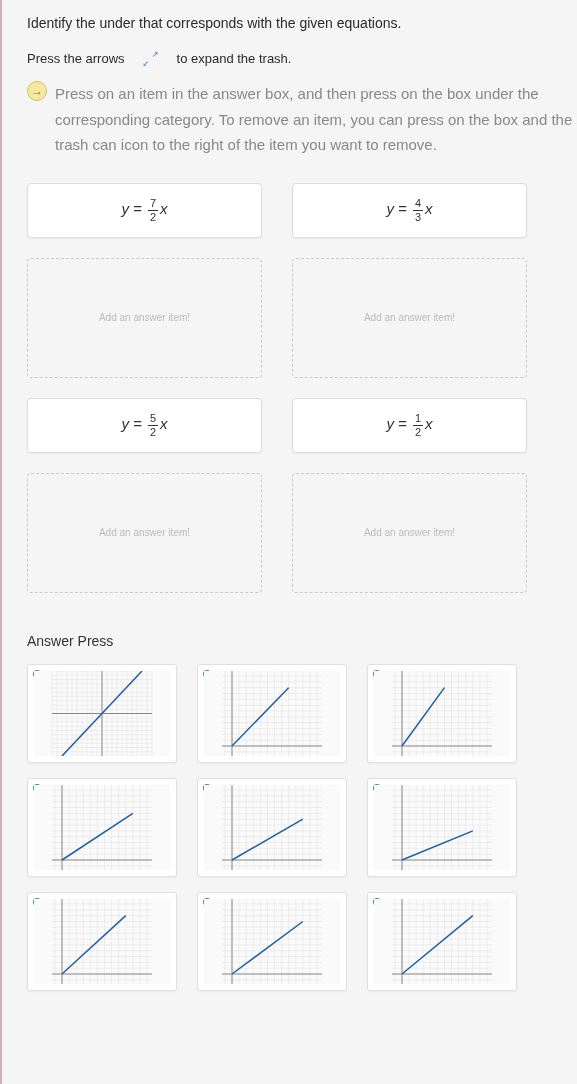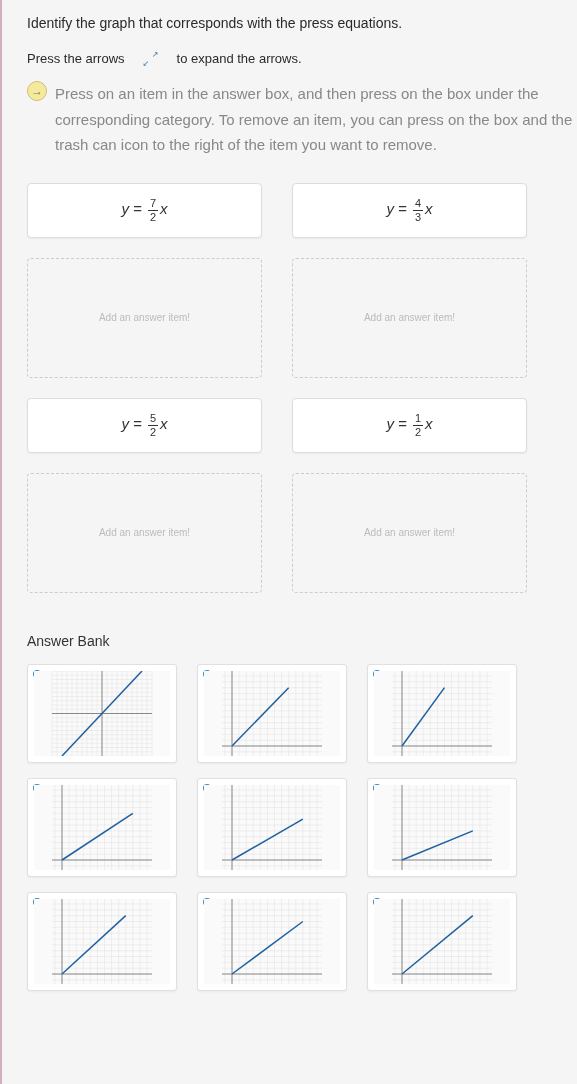--- a/index.html
+++ b/index.html
@@ -135,26 +135,26 @@
       width: 100%;
       height: 85px;
       position: relative;
       background: #fafafa;
     }
     .graph-canvas svg { width: 100%; height: 100%; display: block; }
   </style>
 </head>
 <body>
 
-<div class="title">Identify the graph that corresponds with the press equations.</div>
+<div class="title">Identify the under that corresponds with the given equations.</div>
 
 <div class="subtitle">
   <span>Press the arrows</span>
   <span class="expand-icon"></span>
-  <span>to expand the arrows.</span>
+  <span>to expand the trash.</span>
 </div>
 
 <div class="instructions">
   <div class="arrow-circle">→</div>
   <div class="instr-text">Press on an item in the answer box, and then press on the box under the corresponding category. To remove an item, you can press on the box and the trash can icon to the right of the item you want to remove.</div>
 </div>
 
 <div class="equation-grid">
   <div class="equation-box">
     <span>y = </span><span class="fraction">
@@ -179,21 +179,21 @@
   <div class="equation-box">
     <span>y = </span><span class="fraction">
         <span class="num">1</span>
         <span class="den">2</span>
       </span><span>x</span>
   </div>
   <div class="dropzone">Add an answer item!</div>
   <div class="dropzone">Add an answer item!</div>
 </div>
 
-<div class="answer-bank-title">Answer Bank</div>
+<div class="answer-bank-title">Answer Press</div>
 
 <div class="answer-bank" id="answer-bank">
     <div class="graph-item">
       <div class="graph-dot"></div>
       <div class="graph-canvas">
         <svg viewBox="0 0 100 85">
           <line x1="0" y1="0" x2="0" y2="85" stroke="#e0e0e0" stroke-width="0.5"></line>
           <line x1="0" y1="85" x2="100" y2="85" stroke="#e0e0e0" stroke-width="0.5"></line>
           <line x1="5" y1="0" x2="5" y2="85" stroke="#e0e0e0" stroke-width="0.5"></line>
           <line x1="0" y1="80.75" x2="100" y2="80.75" stroke="#e0e0e0" stroke-width="0.5"></line>

